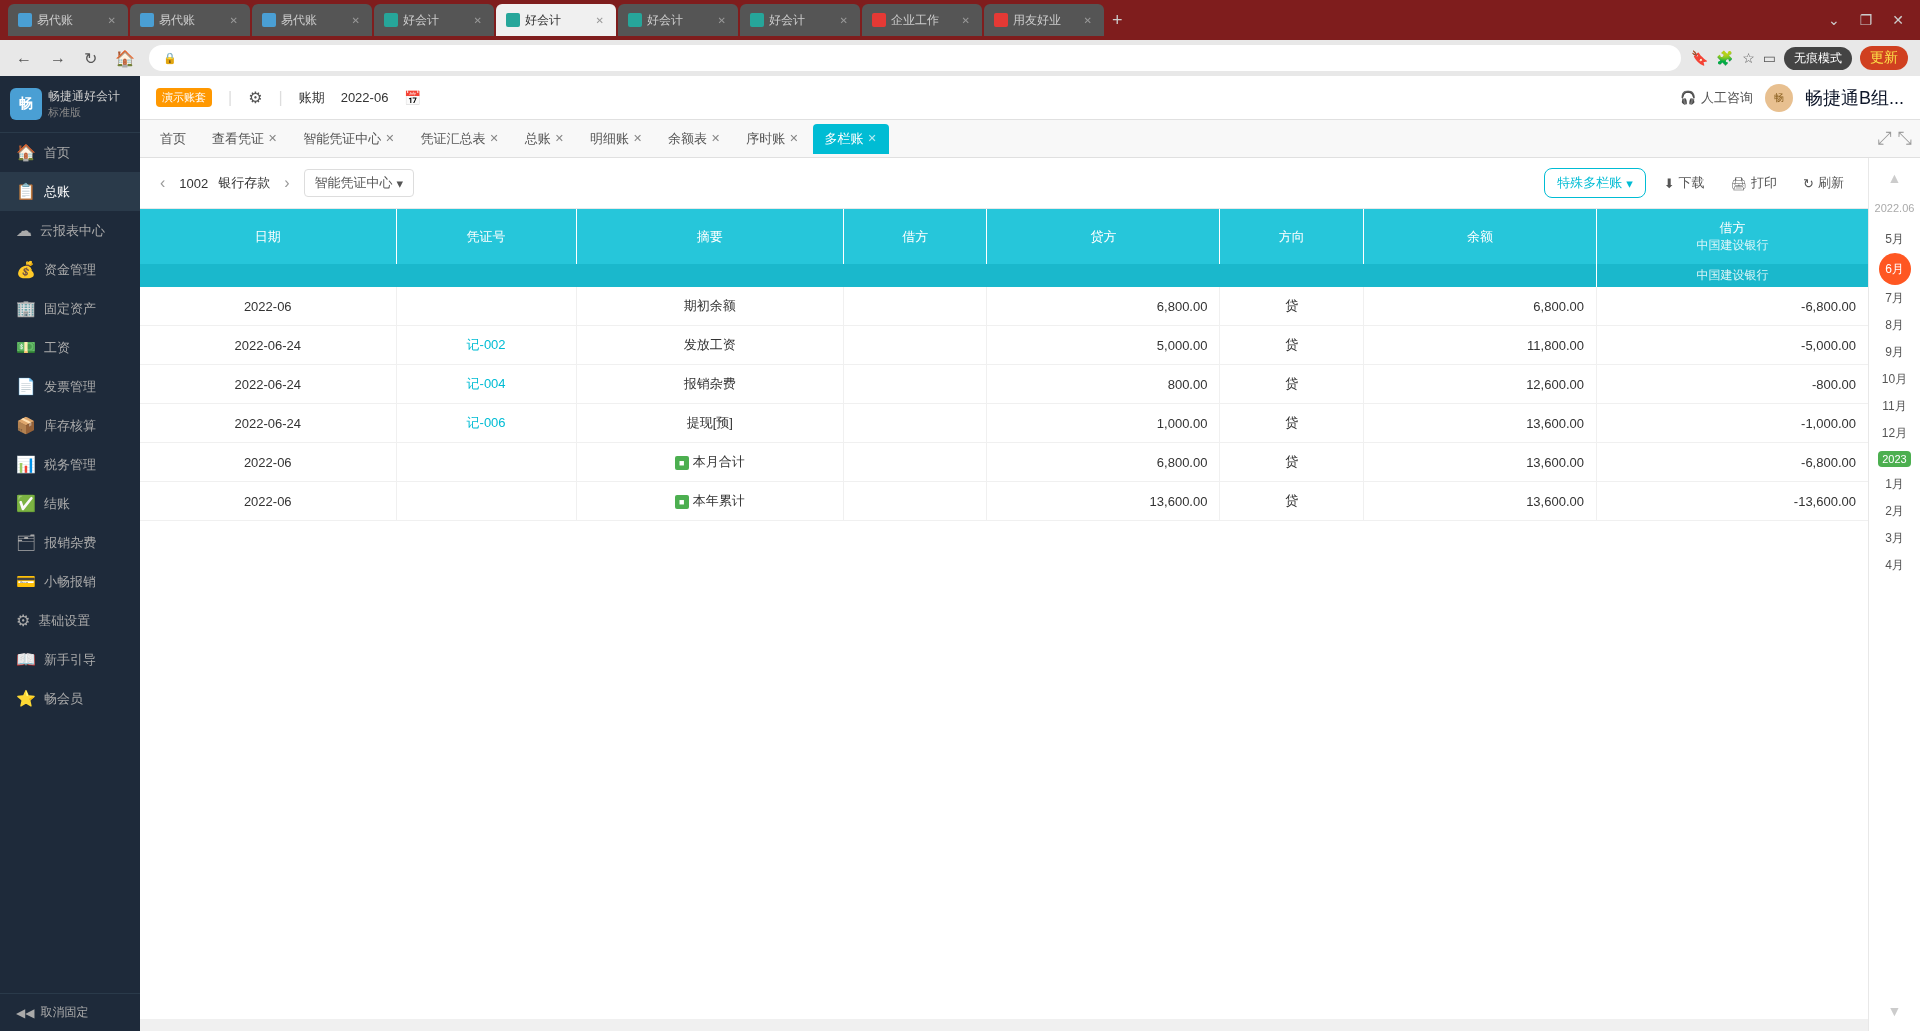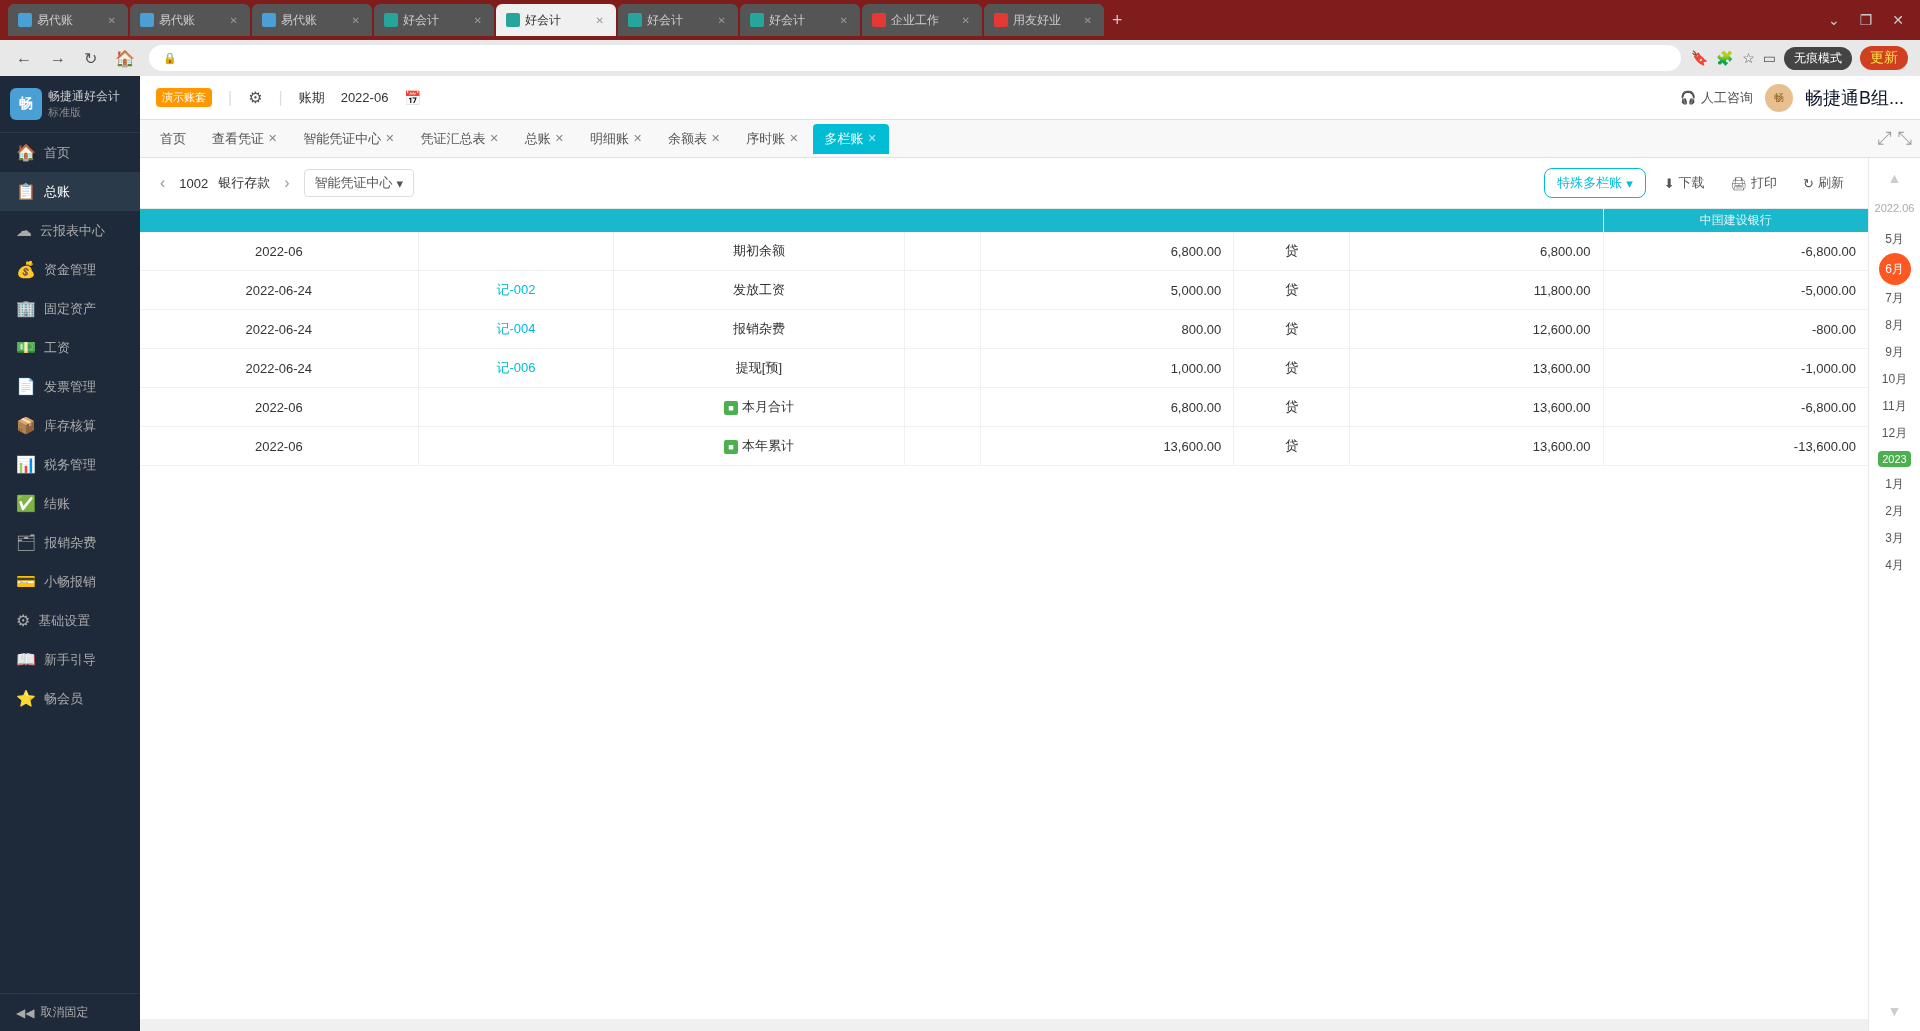--- a/index.html
+++ b/index.html
@@ -345,20 +345,33 @@
               <span>↻</span>
               <span>刷新</span>
             </div>
           </div>
         </div>
 
         <div class="table-container">
           <table>
             <thead>
               <tr>
+                <th>日期</th>
+                <th>凭证号</th>
+                <th>摘要</th>
+                <th>借方</th>
+                <th>贷方</th>
+                <th>方向</th>
+                <th>余额</th>
+                <th>
+                  <span>借方</span><br>
+                  <span class="th-sub">中国建设银行</span>
+                </th>
+              </tr>
+              <tr>
                 <th colspan="7" style="background:#1ab8cc; padding:3px;"></th>
                 <th style="background:#1ab8cc; padding:3px;">
                   <span class="th-sub">中国建设银行</span>
                 </th>
               </tr>
             </thead>
             <tbody id="table-body">
 
             <tr>
                   <td class="">2022-06</td>

